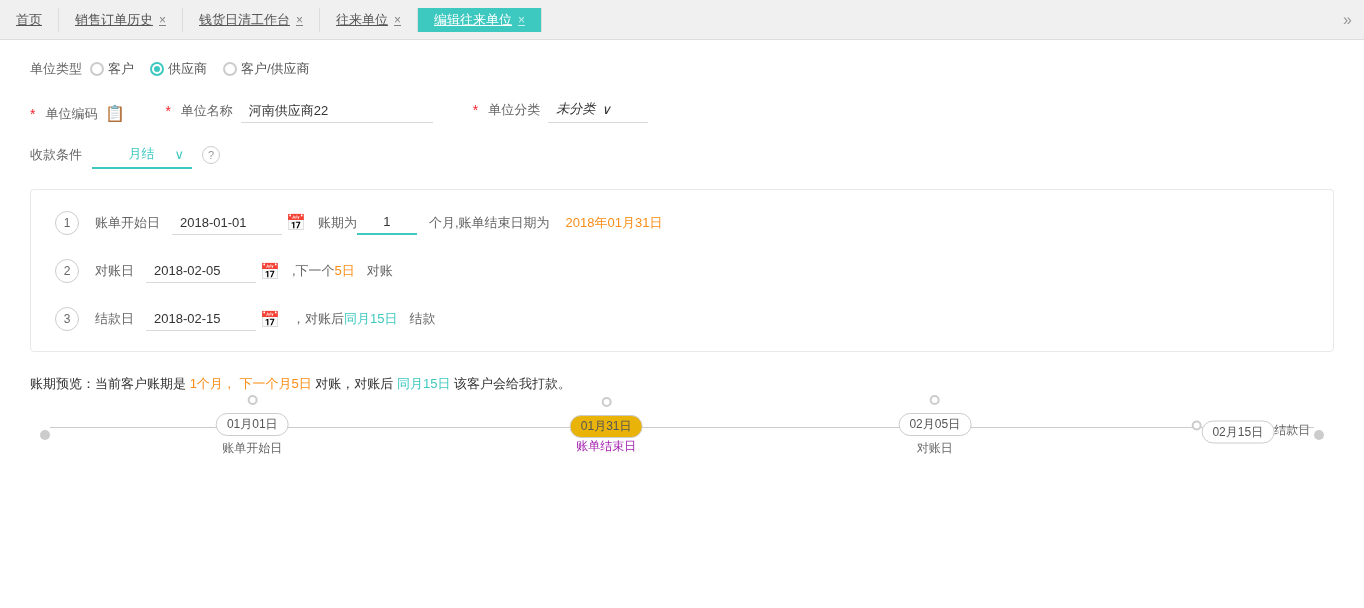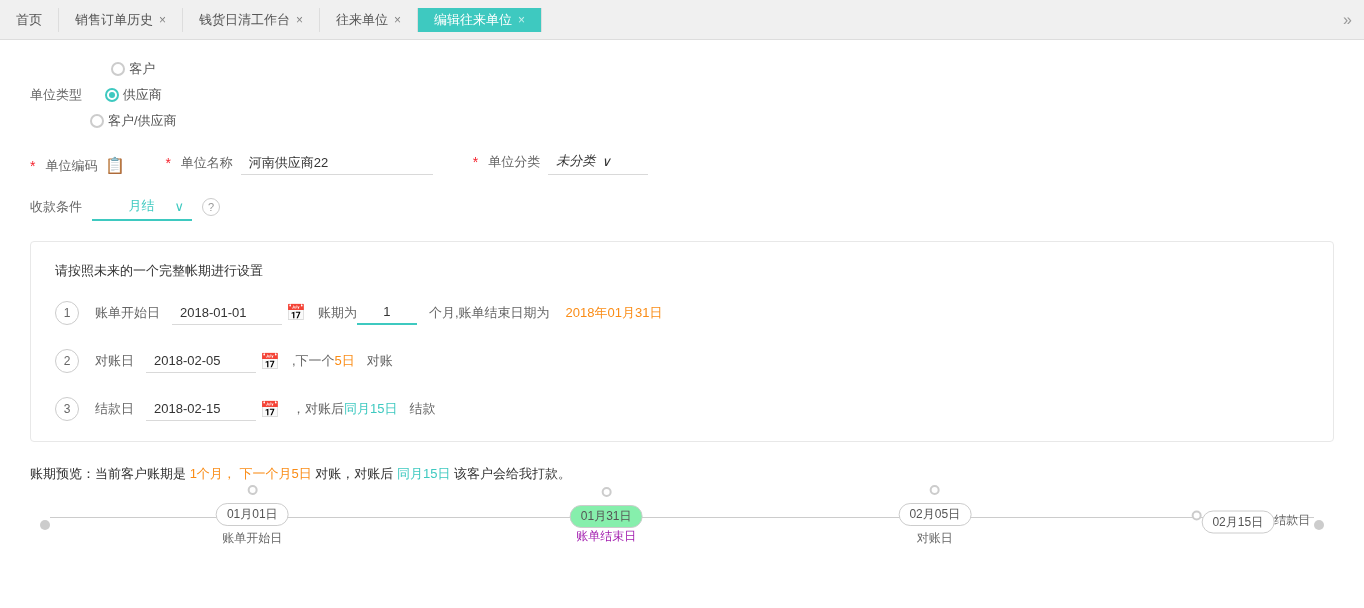--- a/index.html
+++ b/index.html
@@ -18,20 +18,21 @@
       display: flex;
       align-items: center;
       padding: 0 16px;
       height: 24px;
       cursor: pointer;
       font-size: 13px;
       color: #555;
       border-right: 1px solid #ddd;
       gap: 6px;
       white-space: nowrap;
+      text-decoration: underline;
     }
     .tab.active {
       background: #3ec9c0;
       color: #fff;
     }
     .tab-close {
       font-size: 12px;
       color: inherit;
       opacity: 0.7;
       cursor: pointer;
@@ -67,23 +68,22 @@
 
     .required-star {
       color: #f5222d;
       margin-right: 2px;
     }
 
     
     .radio-group {
       display: flex;
       align-items: center;
-      gap: 8px;
+      gap: 16px;
       margin-left: 8px;
-      flex-direction: column;
     }
     .radio-item {
       display: flex;
       align-items: center;
       gap: 4px;
       cursor: pointer;
       font-size: 13px;
       color: #555;
     }
     .radio-circle {
@@ -346,21 +346,20 @@
     <div class="payment-select">
       <span>月结</span>
       <span class="chevron-icon" style="color:#3ec9c0;">∨</span>
     </div>
     <div class="help-icon">
       <span>?</span>
     </div>
   </div>
 
   <div class="period-box">
-    <div class="period-title">请按照未来的一个完整帐期进行设置</div>
 
     <div class="period-row">
       <div class="period-num">1</div>
       <span class="period-field-label">账单开始日</span>
       <input class="period-date-input" type="text" value="2018-01-01" style="">
       <span class="calendar-icon" style="margin-left:4px;">📅</span>
       <span class="period-desc">账期为</span>
       <input class="period-num-input" type="text" value="1" style="">
       <span class="period-desc">个月,账单结束日期为</span>
       <span class="highlight-orange" style="font-size:13px;margin-left:16px;">2018年01月31日</span>
@@ -400,21 +399,21 @@
     <div class="dot-left"></div>
     <div style="flex:1;height:1px;background:#ccc;position:relative;">
 
       <div style="position:absolute;left:16%;top:50%;transform:translate(-50%,-50%);display:flex;flex-direction:column;align-items:center;">
         <div style="width:10px;height:10px;border-radius:50%;border:2px solid #ccc;background:#fff;position:relative;z-index:1;margin-top:-4px;"></div>
         <div style="margin-top:8px;border:1px solid #ccc;border-radius:12px;padding:2px 10px;font-size:12px;color:#555;background:#fff;white-space:nowrap;">01月01日</div>
         <div style="font-size:12px;color:#666;margin-top:4px;white-space:nowrap;">账单开始日</div>
       </div>
       <div style="position:absolute;left:44%;top:50%;transform:translate(-50%,-50%);display:flex;flex-direction:column;align-items:center;">
         <div style="width:10px;height:10px;border-radius:50%;border:2px solid #ccc;background:#fff;position:relative;z-index:1;margin-top:-4px;"></div>
-        <div style="margin-top:8px;border:1px solid #ccc;border-radius:12px;padding:2px 10px;font-size:12px;color:#555;background:#86efac;white-space:nowrap;">01月31日</div>
+        <div style="margin-top:8px;border:1px solid #ccc;border-radius:12px;padding:2px 10px;font-size:12px;color:#555;background:#eab308;white-space:nowrap;">01月31日</div>
         <div style="font-size:12px;color:#a21caf;white-space:nowrap;">账单结束日</div>
       </div>
       <div style="position:absolute;left:70%;top:50%;transform:translate(-50%,-50%);display:flex;flex-direction:column;align-items:center;">
         <div style="width:10px;height:10px;border-radius:50%;border:2px solid #ccc;background:#fff;position:relative;z-index:1;margin-top:-4px;"></div>
         <div style="margin-top:8px;border:1px solid #ccc;border-radius:12px;padding:2px 10px;font-size:12px;color:#555;background:#fff;white-space:nowrap;">02月05日</div>
         <div style="font-size:12px;color:#666;margin-top:4px;white-space:nowrap;">对账日</div>
       </div>
       <div style="position:absolute;left:95%;top:50%;transform:translate(-50%,-50%);display:flex;flex-direction:row;align-items:center;">
         <div style="width:10px;height:10px;border-radius:50%;border:2px solid #ccc;background:#fff;position:relative;z-index:1;margin-top:-4px;"></div>
         <div style="margin-top:8px;border:1px solid #ccc;border-radius:12px;padding:2px 10px;font-size:12px;color:#555;background:#fff;white-space:nowrap;">02月15日</div>

